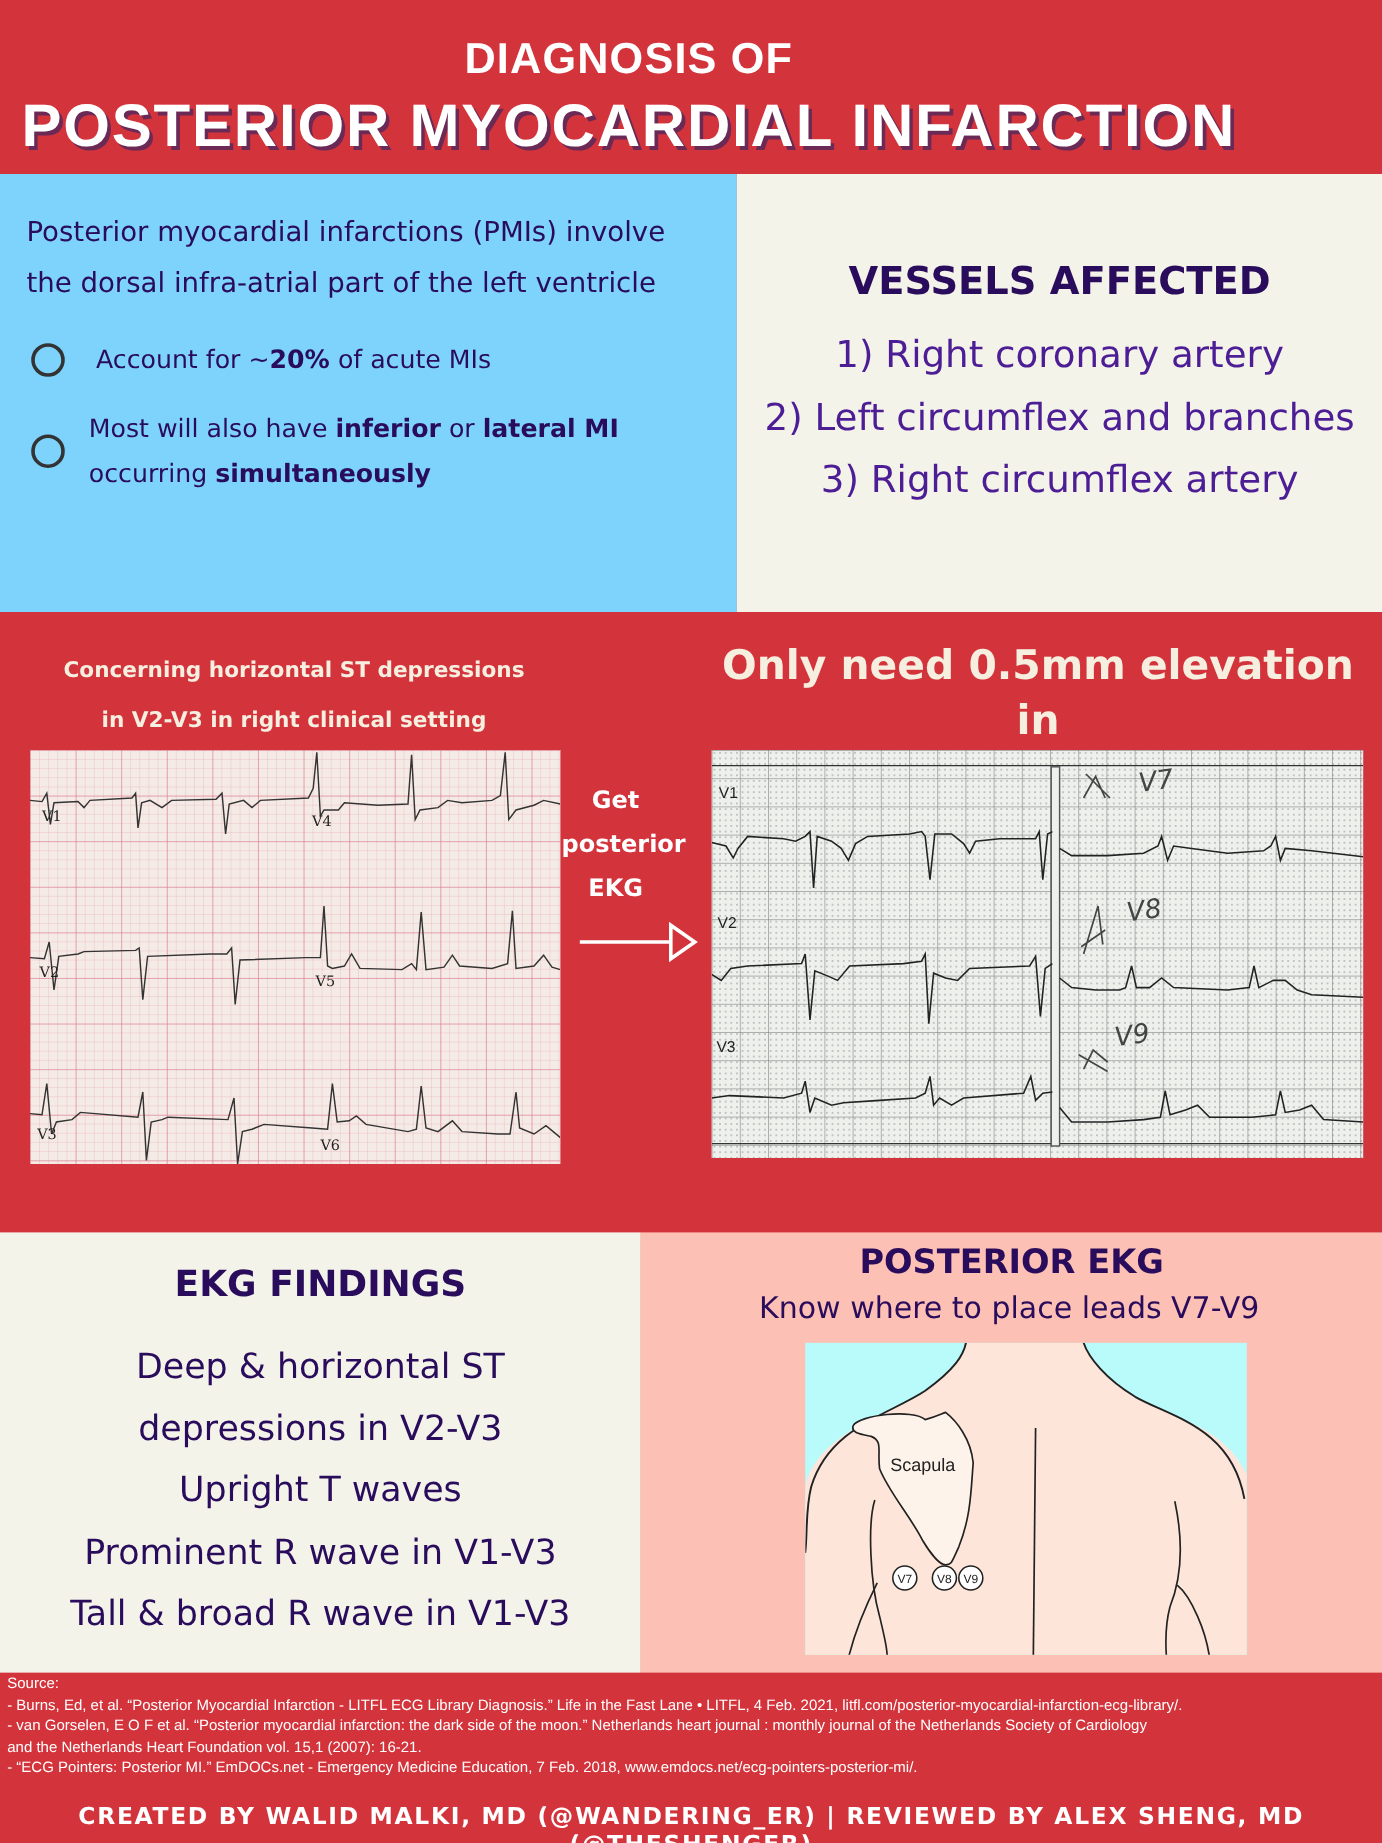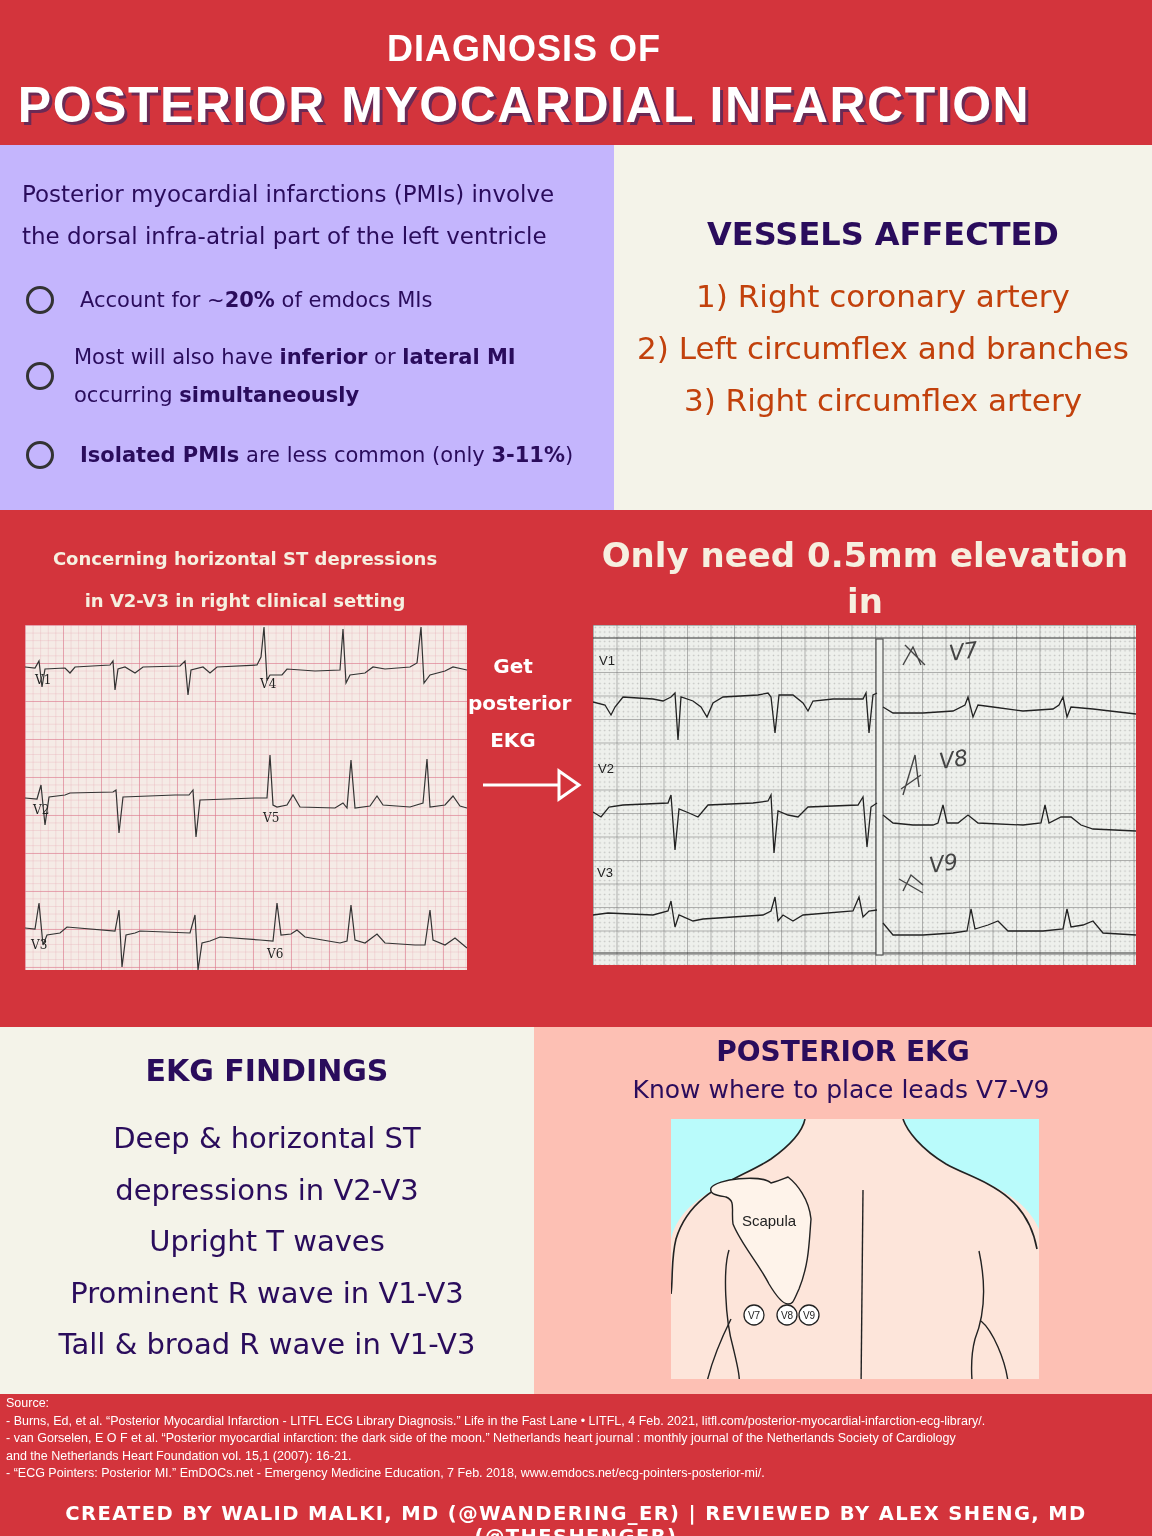--- a/index.html
+++ b/index.html
@@ -3,30 +3,30 @@
 <meta charset="utf-8">
 <style>
   * { box-sizing: border-box; margin: 0; padding: 0; }
   html, body { width: 1152px; height: 1536px; overflow: hidden; }
   body { font-family: "DejaVu Sans", sans-serif; background: #d3343c; color: #2a0c5c; position: relative; }
 
   .header { position: absolute; left: 0; top: 0; width: 1048px; height: 145px; background: #d3343c; text-align: center; color: #ffffff; }
   .header .sub { position: absolute; left: 0; right: 0; top: 28px; font-family: "Liberation Sans", sans-serif; font-weight: bold; font-size: 36px; letter-spacing: 1px; }
   .header .title { position: absolute; left: 0; right: 0; top: 76px; font-family: "Liberation Sans", sans-serif; font-weight: bold; font-size: 50px; letter-spacing: 1.5px; text-shadow: 3px 3px 0 #6b2a55; }
 
-  .intro { position: absolute; left: 0; top: 145px; width: 614px; height: 365px; background: #c4b5fd; }
+  .intro { position: absolute; left: 0; top: 145px; width: 614px; height: 365px; background: #7dd3fc; }
   .intro .lead { position: absolute; left: 22px; top: 28px; width: 580px; font-size: 23px; line-height: 42px; color: #2a0c5c; }
   .bullet { position: absolute; left: 26px; display: flex; align-items: center; font-size: 21px; line-height: 36px; color: #2a0c5c; }
   .bullet .circle { width: 28px; height: 28px; border: 3px solid #333; border-radius: 50%; flex: 0 0 28px; margin-right: 20px; }
   .bullet b { font-weight: bold; }
 
   .vessels { position: absolute; left: 614px; top: 145px; width: 538px; height: 365px; background: #f4f3e9; text-align: center; }
   .vessels h2 { position: absolute; left: 0; right: 0; top: 70px; font-size: 32px; font-weight: bold; color: #2a0c5c; }
   .vessels ul { list-style: none; position: absolute; left: 0; right: 0; top: 125px; }
-  .vessels li { font-size: 31px; line-height: 52px; color: #c2410c; }
+  .vessels li { font-size: 31px; line-height: 52px; color: #4c1d95; }
 
   .ekg-band { position: absolute; left: 0; top: 510px; width: 1152px; height: 517px; background: #d3343c; }
   .caption { position: absolute; color: #f6efe0; font-weight: bold; text-align: center; }
   .caption-left { left: 0; width: 490px; top: 28px; font-size: 18px; line-height: 42px; }
   .caption-right { left: 590px; width: 550px; top: 22px; font-size: 34px; line-height: 46px; }
   .get-posterior { position: absolute; left: 468px; top: 138px; width: 90px; text-align: center; color: #ffffff; font-weight: bold; font-size: 20px; line-height: 37px; }
   .arrow { position: absolute; left: 483px; top: 255px; width: 100px; height: 40px; }
 
   .ecg { position: absolute; overflow: hidden; }
   .ecg-left { left: 25px; top: 115px; width: 442px; height: 345px;
@@ -72,35 +72,31 @@
 </div>
 
 <div class="intro">
   <div class="lead">
     <div>Posterior myocardial infarctions (PMIs) involve</div>
     <div>the dorsal infra-atrial part of the left ventricle</div>
   </div>
 
   <div class="bullet" style="top:137px;">
     <span class="circle"></span>
-    <span style="margin-left:6px;"><span>Account for ~</span><b>20%</b><span> of emdocs MIs</span></span>
+    <span style="margin-left:6px;"><span>Account for ~</span><b>20%</b><span> of acute MIs</span></span>
   </div>
 
   <div class="bullet" style="top:193px; align-items:center;">
     <span class="circle"></span>
     <span style="line-height:38px;">
       <span>Most will also have </span><b>inferior</b><span> or </span><b>lateral MI</b><br>
       <span>occurring </span><b>simultaneously</b>
     </span>
   </div>
 
-  <div class="bullet" style="top:292px;">
-    <span class="circle"></span>
-    <span style="margin-left:6px;"><b>Isolated PMIs</b><span> are less common (only </span><b>3-11%</b><span>)</span></span>
-  </div>
 </div>
 
 <div class="vessels">
   <h2>VESSELS AFFECTED</h2>
   <ul>
     <li>1) Right coronary artery</li>
     <li>2) Left circumflex and branches</li>
     <li>3) Right circumflex artery</li>
   </ul>
 </div>

